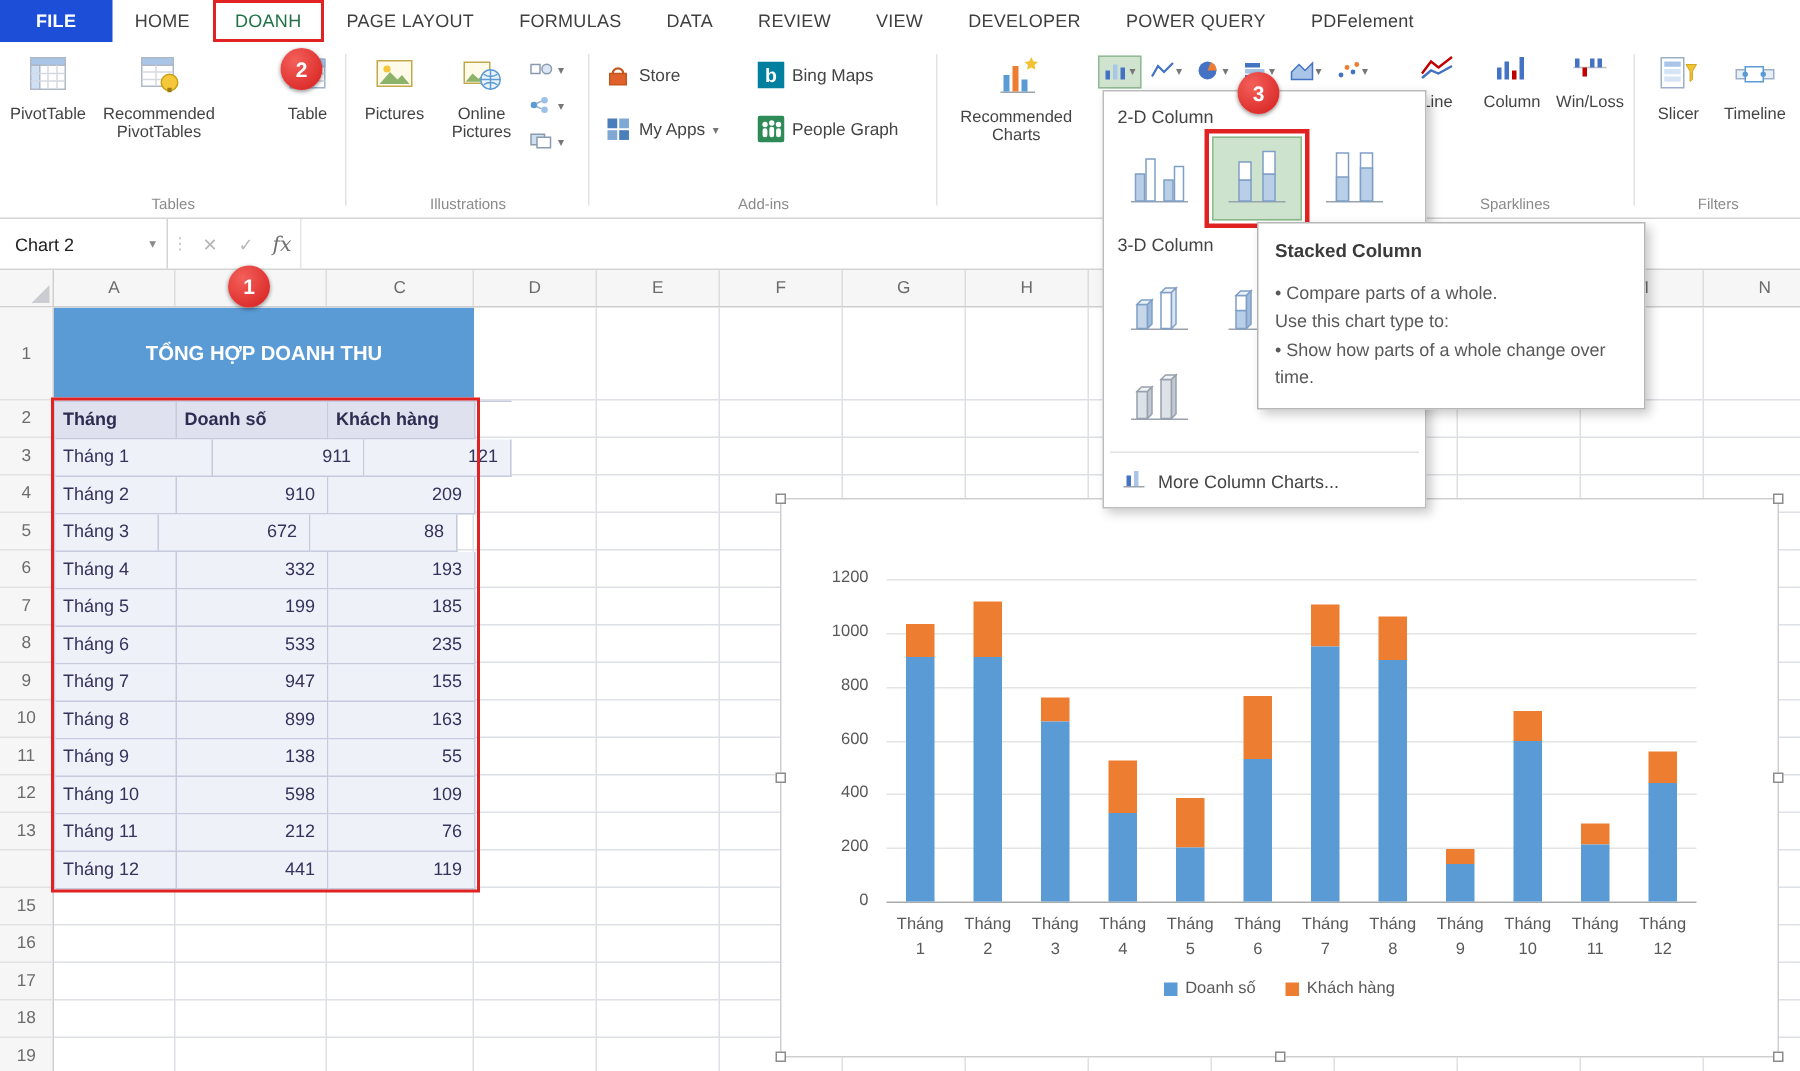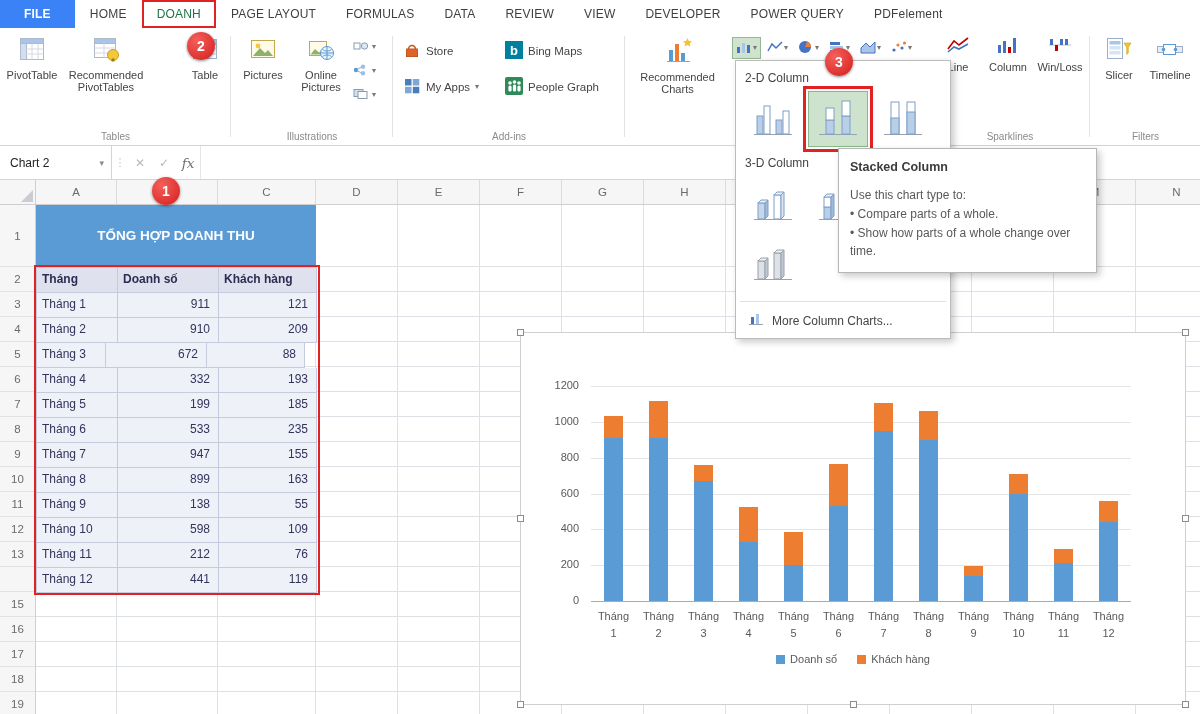--- a/index.html
+++ b/index.html
@@ -3,21 +3,21 @@
 <meta charset="utf-8">
 <style>
   *{margin:0;padding:0;box-sizing:border-box}
   html,body{background:#fff}
   body{font-family:"Liberation Sans","DejaVu Sans",sans-serif;font-size:12px;color:#333}
   .app{position:relative;width:1200px;height:714px;overflow:hidden;background:#fff}
 
   
   .tabbar{position:absolute;left:0;top:0;right:0;height:28px;background:#fff;display:flex;align-items:stretch}
   .tab{display:flex;align-items:center;padding:0 15px;font-size:12px;color:#3f3f3f;letter-spacing:.2px;white-space:nowrap}
-  .tab.file{background:#3b82f6;color:#fff;padding:0 24px;font-weight:bold}
+  .tab.file{background:#1d4ed8;color:#fff;padding:0 24px;font-weight:bold}
   .tab.active{color:#217346;outline:2px solid #e02222;outline-offset:-2px}
 
   
   .ribbon{position:absolute;left:0;top:28px;right:0;height:118px;background:#fff;border-bottom:1px solid #d4d4d4}
   .rgroup{position:absolute;top:0;bottom:0}
   .gsep{position:absolute;right:0;top:8px;bottom:8px;width:1px;background:#e3e3e3}
   .group-label{position:absolute;bottom:3px;left:0;right:0;text-align:center;font-size:10px;color:#8a8a8a}
   .bigbtn{position:absolute;top:7px;display:flex;flex-direction:column;align-items:center;gap:3px;font-size:11px;color:#444;text-align:center;line-height:1.15;cursor:default}
   .smallbtn{position:absolute;display:flex;align-items:center;gap:5px;font-size:11.5px;color:#444;height:22px}
   .minirow{position:absolute;display:flex;align-items:center;gap:3px;height:18px}
@@ -438,21 +438,21 @@
         <div class="hline" style="top: 486px;"></div>
       </div>
     <div class="title-cell">TỔNG HỢP DOANH THU</div>
     <div class="sheet-table">
         <div class="srow head">
           <div class="scell" style="width: 81px;">Tháng</div>
           <div class="scell" style="width: 101px;">Doanh số</div>
           <div class="scell" style="width: 98px;">Khách hàng</div>
         </div>
         <div class="srow">
-          <div class="scell" style="width: 81px;">Tháng 1</div>
+          <div class="scell" style="width: 105px;">Tháng 1</div>
           <div class="scell num" style="width: 101px;">911</div>
           <div class="scell num" style="width: 98px;">121</div>
         </div>
         <div class="srow">
           <div class="scell" style="width: 81px;">Tháng 2</div>
           <div class="scell num" style="width: 101px;">910</div>
           <div class="scell num" style="width: 98px;">209</div>
         </div>
         <div class="srow">
           <div class="scell" style="width: 69px;">Tháng 3</div>
@@ -760,22 +760,22 @@
             <line x1="1" y1="12.5" x2="15" y2="12.5" stroke="#9aa3ad"></line>
             <rect x="3" y="5" width="3" height="7" fill="#4472c4"></rect>
             <rect x="8" y="2" width="3" height="10" fill="#a9c6e8"></rect>
           </svg></span>
       <span>More Column Charts...</span>
     </div>
   </div>
 
   <div class="tooltip">
     <div class="tt-title">Stacked Column</div>
+    <div>• Compare parts of a whole.</div>
     <div>Use this chart type to:</div>
-    <div>• Compare parts of a whole.</div>
     <div>• Show how parts of a whole change over time.</div>
   </div>
 
   <div class="stepdot" style="left:152px;top:177px">1</div>
   <div class="stepdot" style="left:187px;top:32px">2</div>
   <div class="stepdot" style="left:825px;top:48px">3</div>
 
 </div>
 
 </body></html>

